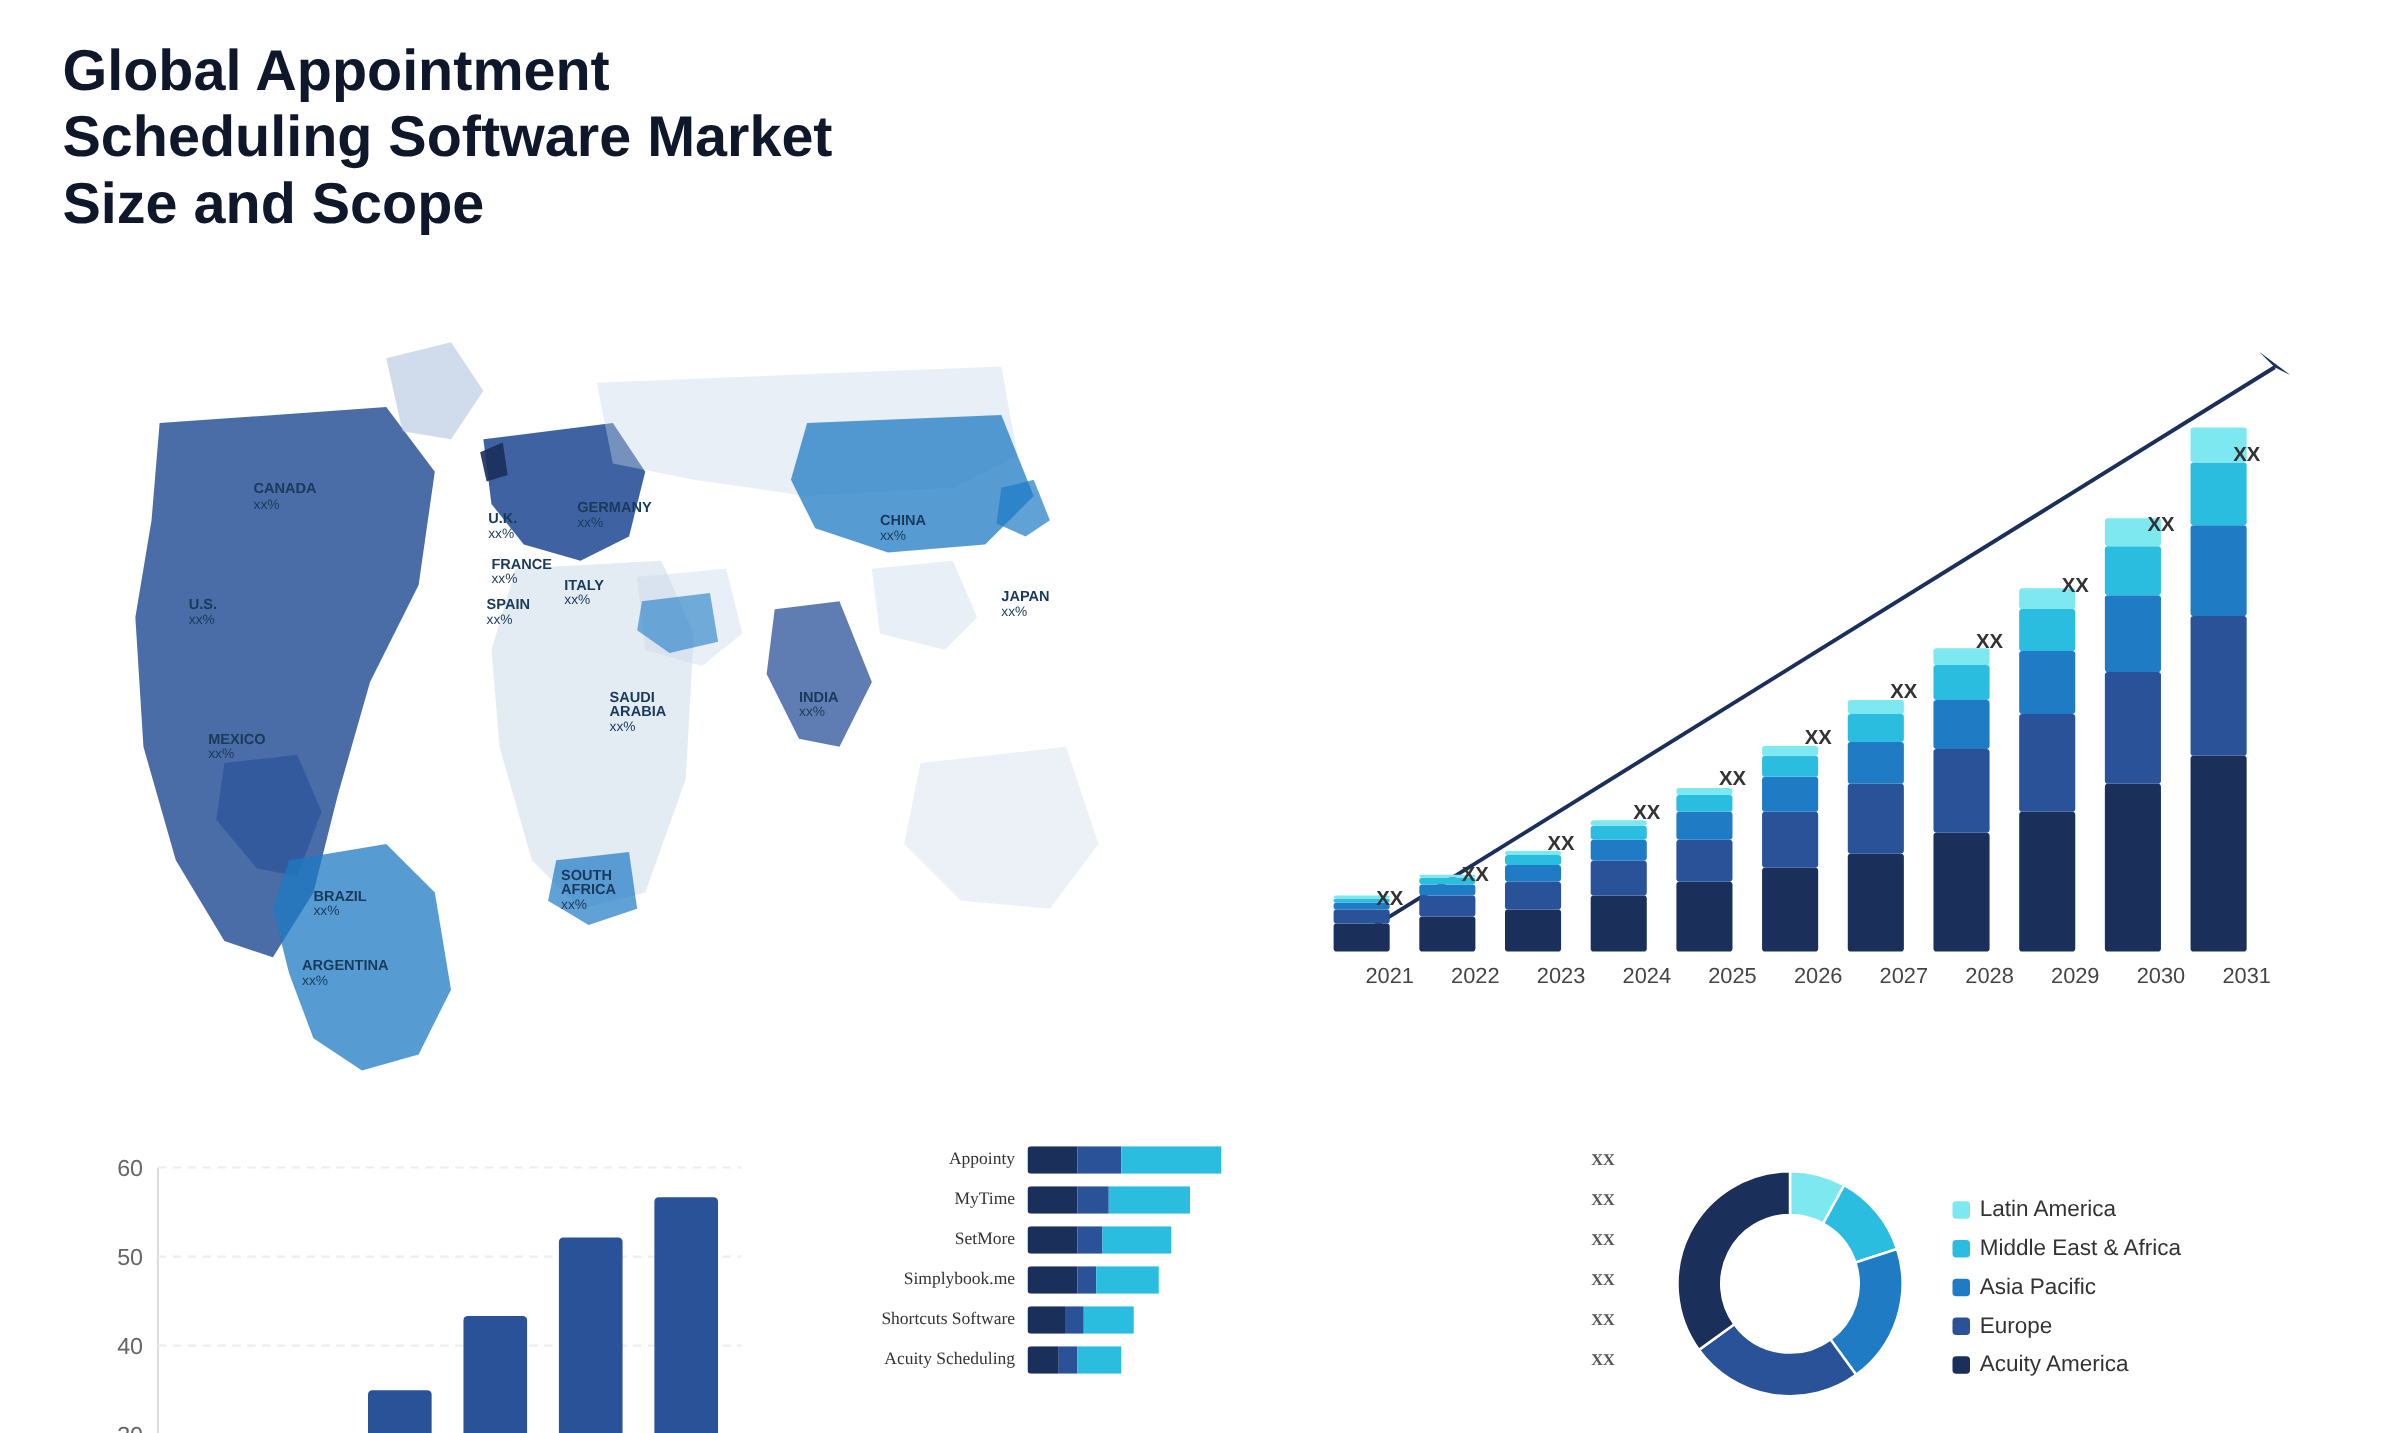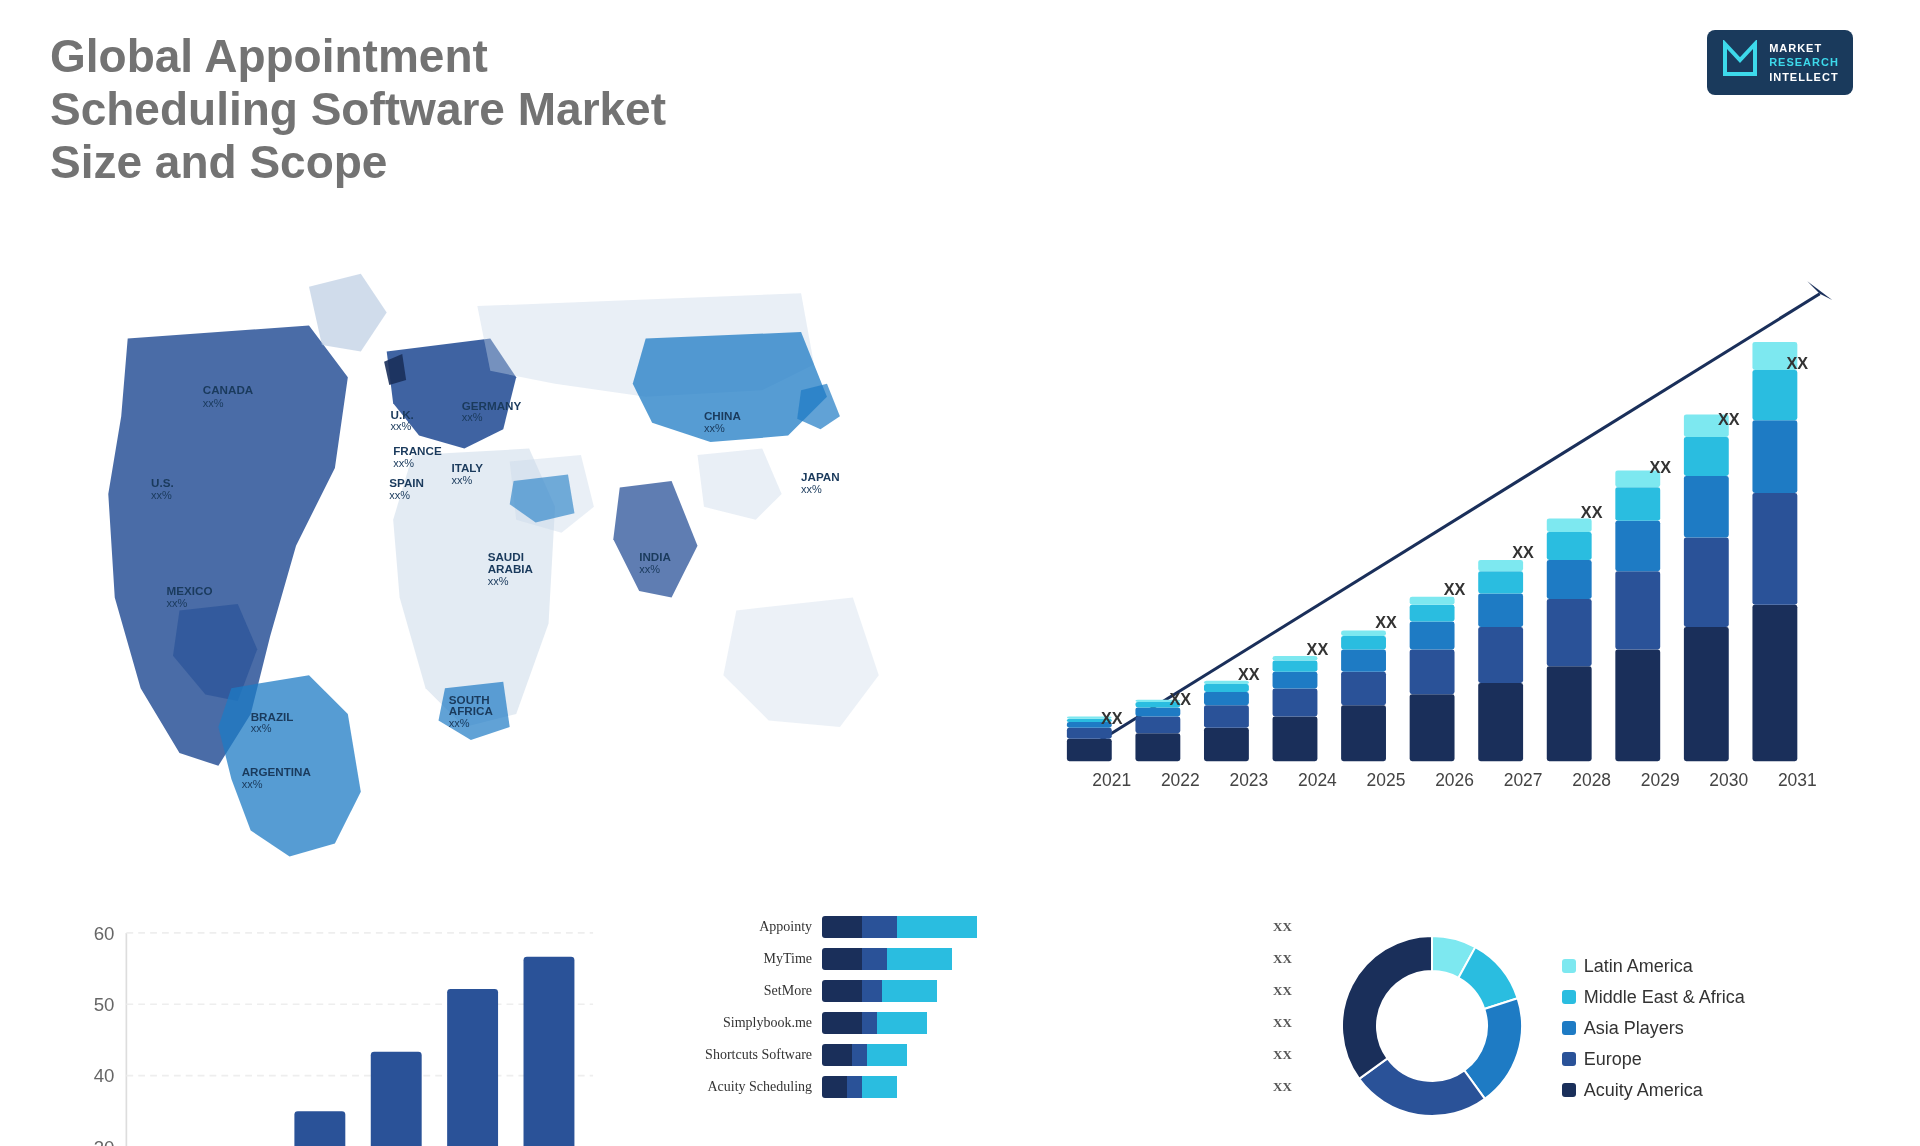--- a/index.html
+++ b/index.html
@@ -15,21 +15,21 @@
     
     .header {
       display: flex;
       align-items: flex-start;
       justify-content: space-between;
       padding: 30px 50px 10px 50px;
     }
     .main-title {
       font-size: 46px;
       font-weight: 700;
-      color: #737373;
+      color: #0f172a;
       max-width: 680px;
       line-height: 1.15;
     }
     .logo-area {
       display: flex;
       flex-direction: column;
       align-items: center;
       min-width: 180px;
     }
     .logo-box {
@@ -178,34 +178,20 @@
     .map-val {
       font-size: 8.5px;
       fill: #1a3a5c;
     }
   </style>
 </head>
 <body>
 
 <div class="header">
   <h1 class="main-title">Global Appointment Scheduling Software Market Size and Scope</h1>
-  <div class="logo-area">
-    <div class="logo-box">
-      <div class="logo-m">
-        <svg width="38" height="38" viewBox="0 0 38 38">
-          <polygon points="4,34 4,4 19,20 34,4 34,34" fill="none" stroke="#3dd9eb" stroke-width="4"></polygon>
-        </svg>
-      </div>
-      <div class="logo-text">
-        <div>MARKET</div>
-        <div><span>RESEARCH</span></div>
-        <div>INTELLECT</div>
-      </div>
-    </div>
-  </div>
 </div>
 
 <div class="top-section">
 
   <div class="map-container">
     <div class="map-svg-wrap">
       <svg viewBox="0 0 720 520" width="100%" xmlns="http://www.w3.org/2000/svg">
 
         <path d="M60,100 L200,90 L230,130 L220,200 L190,260 L170,330 L155,390 L130,430 L100,420 L70,370 L50,300 L45,220 L55,160 Z" fill="#2a5298" opacity="0.85"></path>
 
@@ -508,21 +494,21 @@
       <div class="legend-item">
             <div class="legend-dot" style="background: rgb(125, 232, 240);"></div>
             <span>Latin America</span>
           </div>
           <div class="legend-item">
             <div class="legend-dot" style="background: rgb(42, 189, 224);"></div>
             <span>Middle East &amp; Africa</span>
           </div>
           <div class="legend-item">
             <div class="legend-dot" style="background: rgb(30, 123, 196);"></div>
-            <span>Asia Players</span>
+            <span>Asia Pacific</span>
           </div>
           <div class="legend-item">
             <div class="legend-dot" style="background: rgb(42, 82, 152);"></div>
             <span>Europe</span>
           </div>
           <div class="legend-item">
             <div class="legend-dot" style="background: rgb(26, 47, 90);"></div>
             <span>Acuity America</span>
           </div>
         </div>

